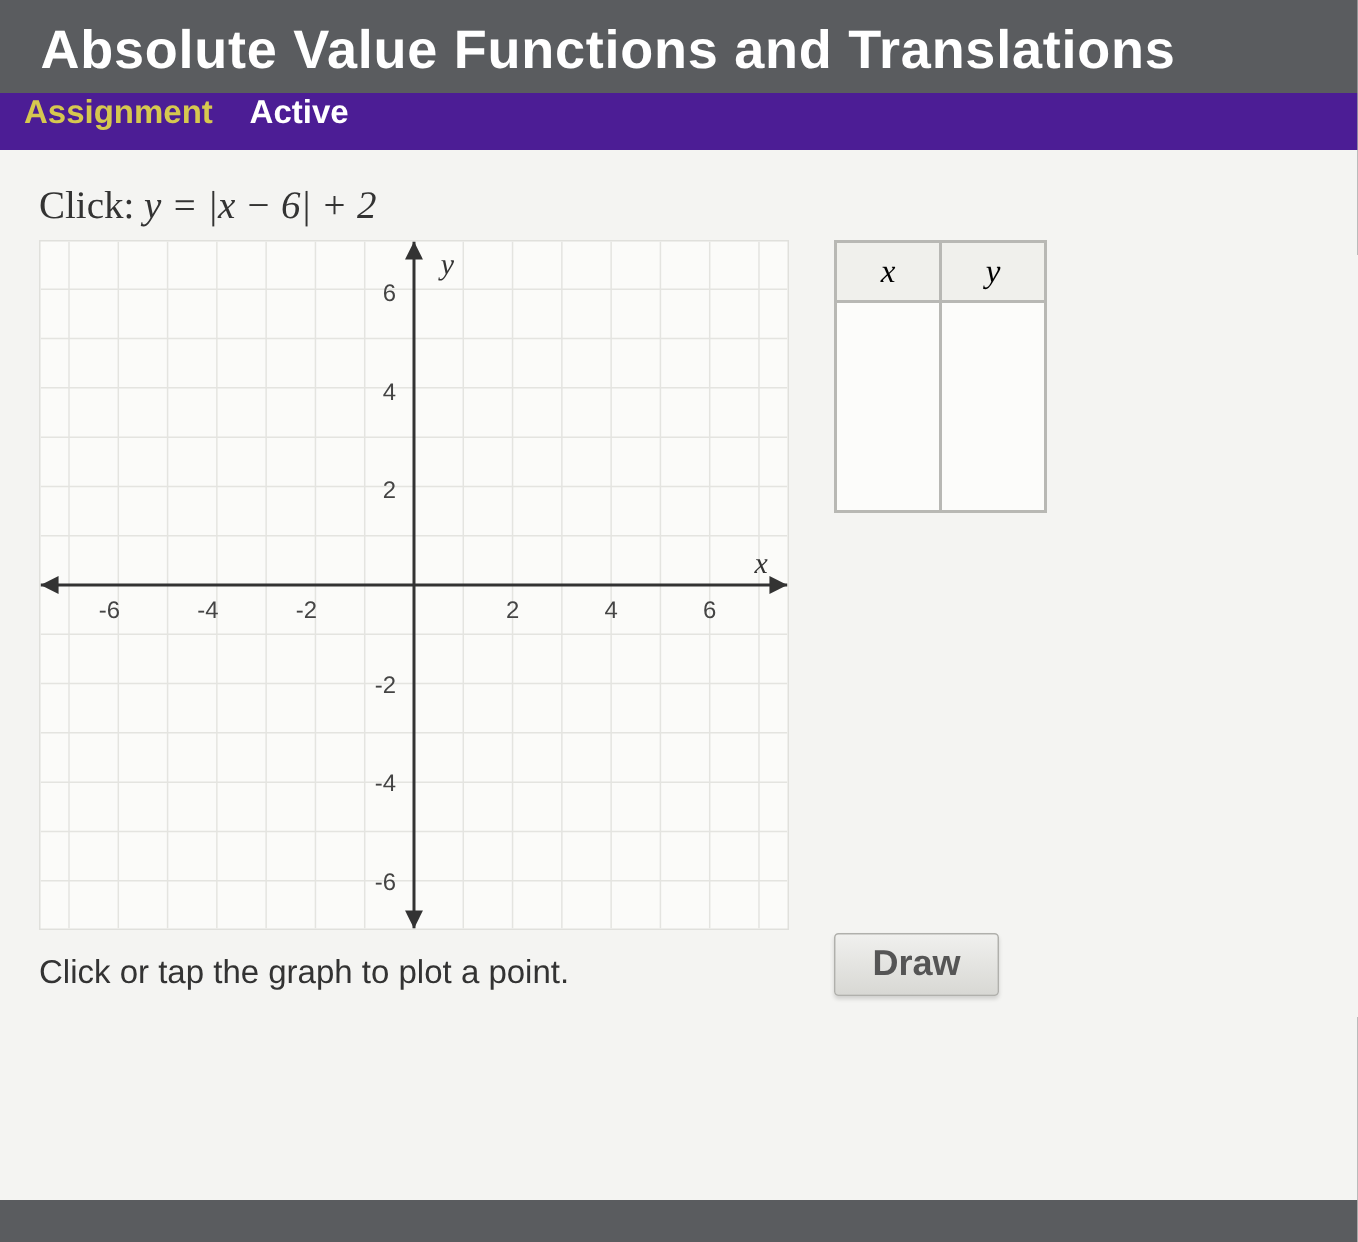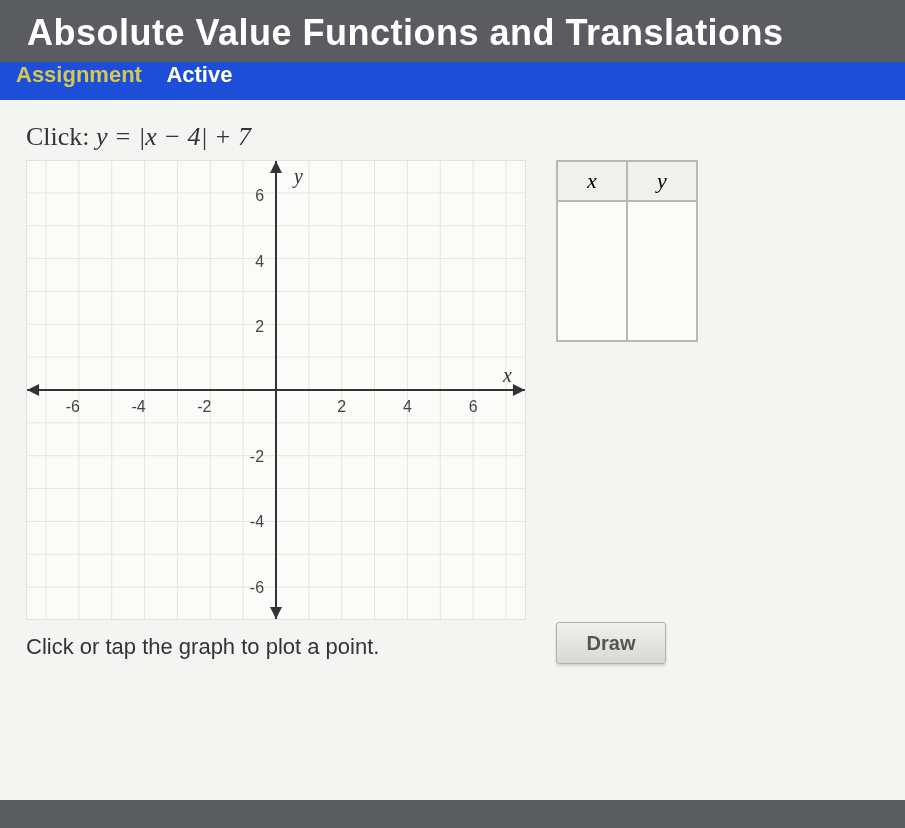--- a/index.html
+++ b/index.html
@@ -15,21 +15,21 @@
       padding: 12px 27px 8px;
     }
     .title {
       color: #fff;
       font-size: 36px;
       font-weight: bold;
       letter-spacing: 0.5px;
     }
     .subheader {
       padding: 0 16px 12px;
-      background: #1d4ed8;
+      background: #4c1d95;
     }
     .assignment-label {
       color: #d6c84f;
       font-size: 22px;
       font-weight: bold;
       margin-right: 20px;
     }
     .assignment-status {
       color: #fff;
       font-size: 22px;
@@ -96,21 +96,21 @@
       height: 140px;
       border: 2px solid #b8b8b4;
     }
     .draw-btn {
       margin-top: 280px;
       width: 110px;
       height: 42px;
       background: linear-gradient(#f0f0ee, #d8d8d4);
       border: 1px solid #b0b0ac;
       border-radius: 3px;
-      font-size: 20px;
+      font-size: 24px;
       font-weight: bold;
       color: #555;
       cursor: pointer;
       box-shadow: 0 2px 3px rgba(0,0,0,0.15);
     }
     .instruction {
       font-size: 22px;
       color: #333;
       margin-top: 10px;
     }
@@ -124,21 +124,21 @@
 </div>
 <div class="subheader">
   <span class="assignment-label">Assignment</span>
   <span class="assignment-status">Active</span>
 </div>
 
 <div class="content-card">
 
   <div class="problem-area">
     <div class="equation">
-      <span>Click: </span><span style="font-style:italic">y = |x − 4| + 7</span>
+      <span>Click: </span><span style="font-style:italic">y = |x − 6| + 2</span>
     </div>
 
     <div class="main-row">
       <div class="graph-wrap">
         <svg class="graph" width="500" height="460" viewBox="0 0 500 460">
 
           <g>
 
             <g class="grid-minor">
               <line x1="19" y1="0" x2="19" y2="460"></line>

